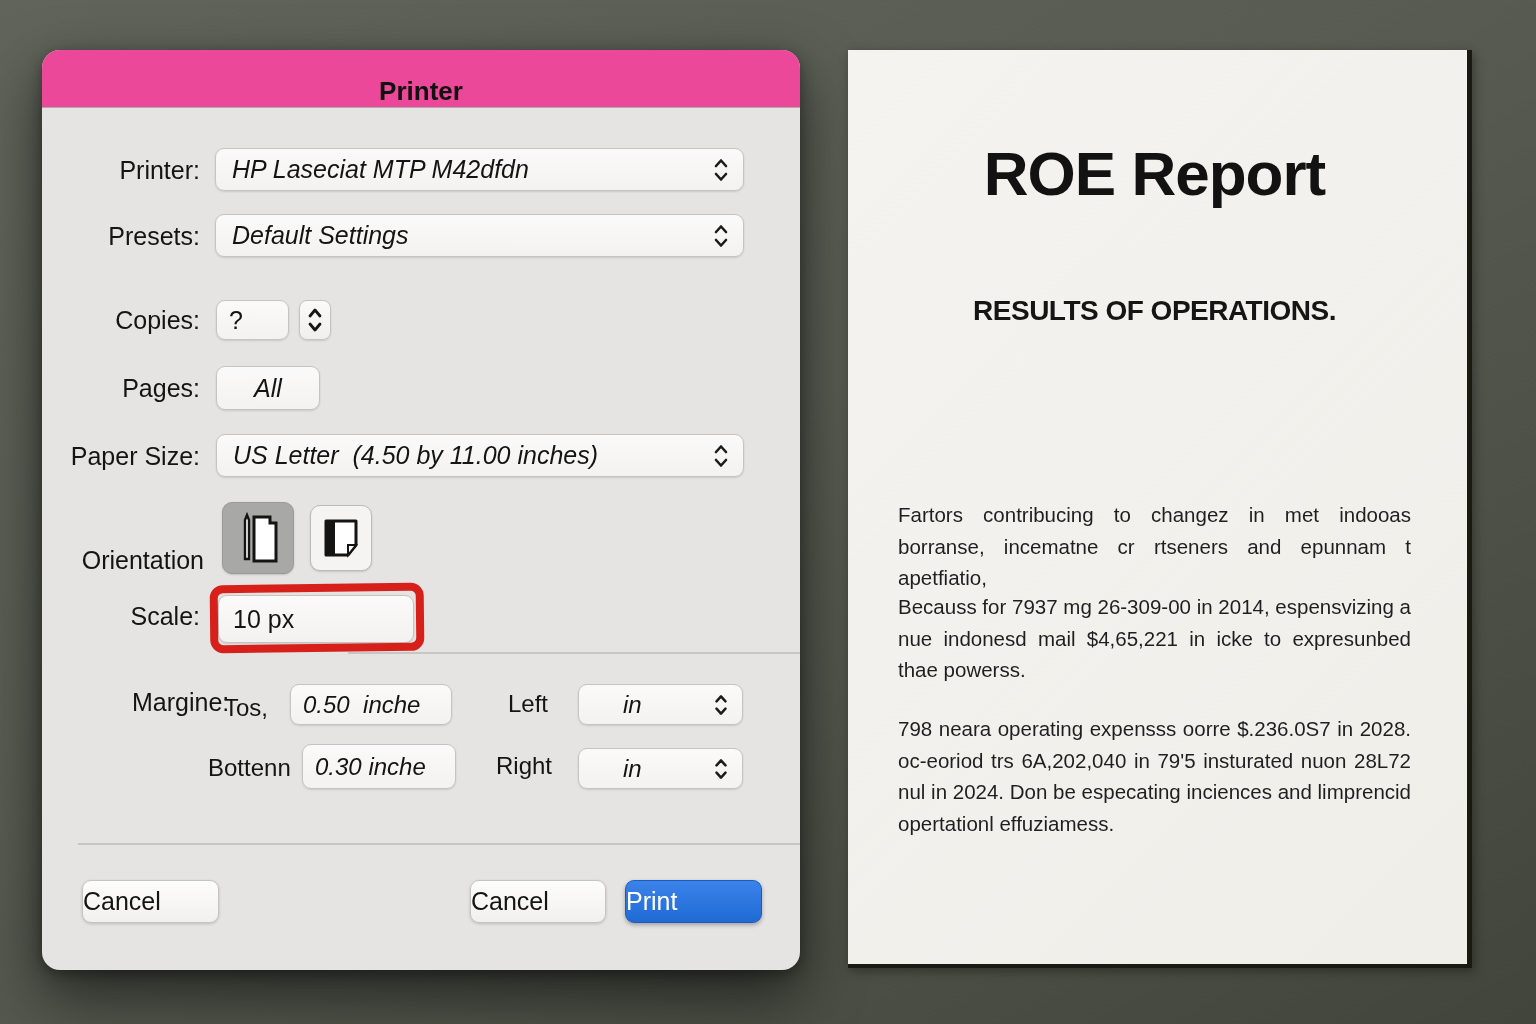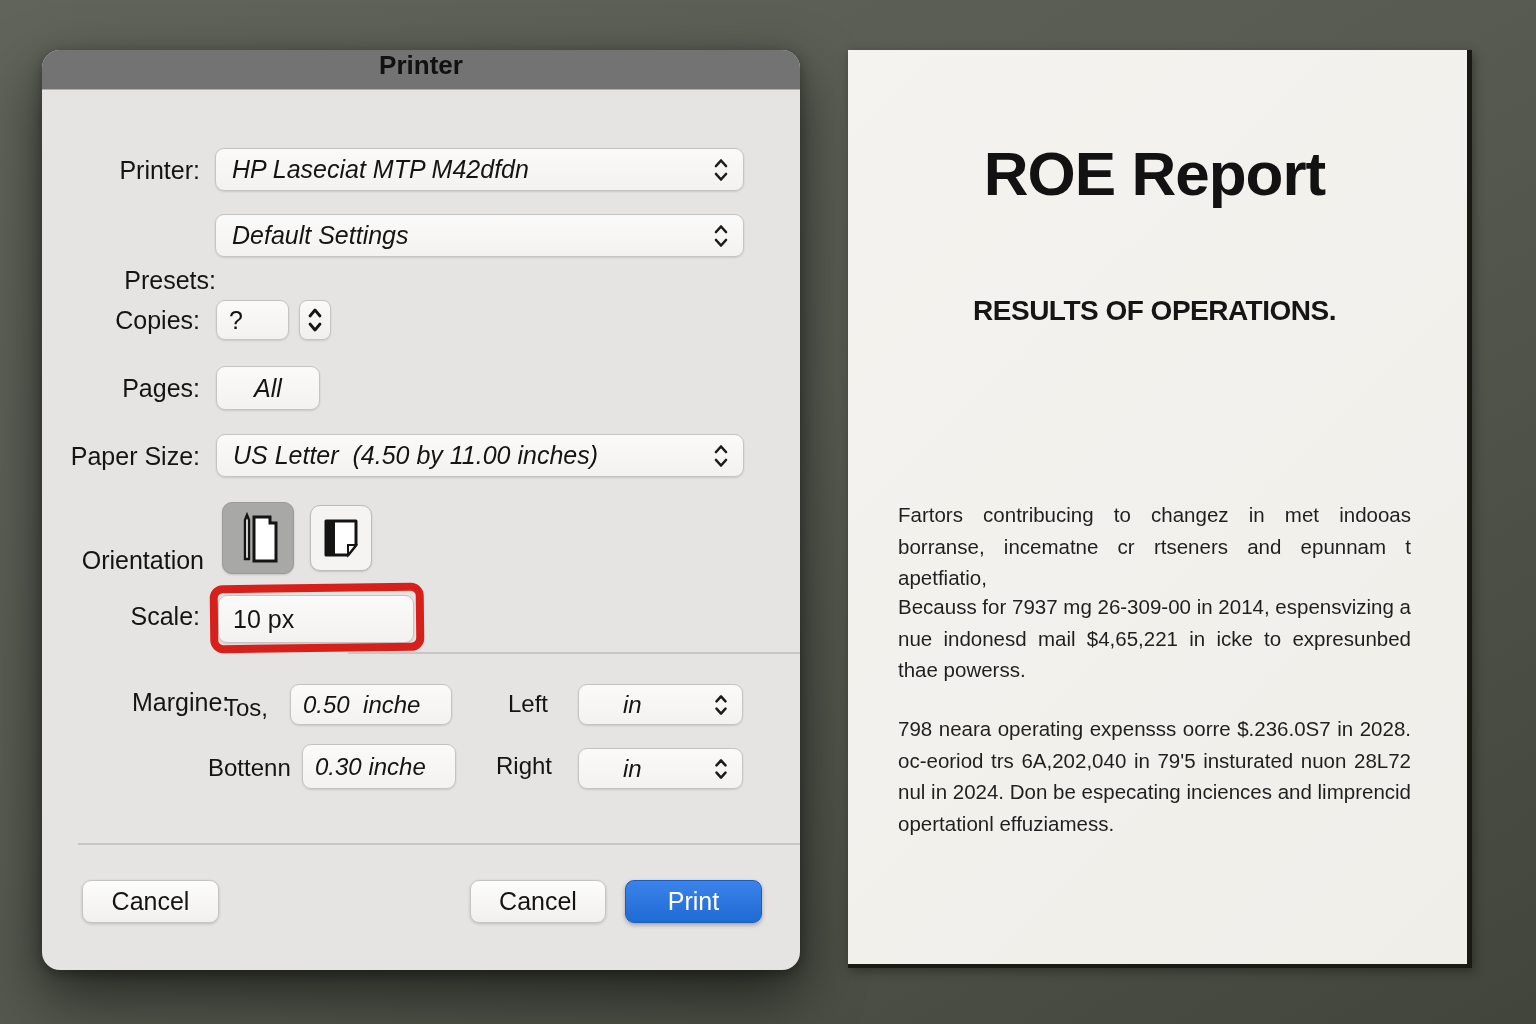--- a/index.html
+++ b/index.html
@@ -10,24 +10,24 @@
     position:relative;
   }
 
   
   .dialog {
     position:absolute; left:42px; top:50px; width:758px; height:920px;
     background:#e5e4e2; border-radius:18px;
     box-shadow:0 25px 60px rgba(0,0,0,.55), 0 4px 14px rgba(0,0,0,.35);
   }
   .titlebar {
-    position:absolute; left:0; top:0; right:0; height:40px;
-    background:#737373; border-bottom:1.5px solid #aeadab;
+    position:absolute; left:0; top:0; right:0; height:58px;
+    background:#ec4899; border-bottom:1.5px solid #aeadab;
     border-radius:18px 18px 0 0;
-    display:flex; align-items:flex-start; justify-content:center;
+    display:flex; align-items:flex-end; justify-content:center;
   }
   .titlebar .title { font-size:26px; font-weight:700; color:#111; }
 
   .row-label {
     position:absolute; font-size:25px; color:#141414; text-align:right;
     white-space:nowrap;
   }
   .select, .field, .btn-plain {
     position:absolute;
     background:linear-gradient(#fbfafa,#f3f2f0);
@@ -63,21 +63,21 @@
 
   .red-box {
     position:absolute; left:168px; top:534px; width:214px; height:68px;
     border:8px solid #d8201a; border-radius:13px;
     transform:rotate(-.7deg);
     pointer-events:none;
   }
 
   .btn {
     position:absolute; height:43px; border-radius:9px;
-    display:flex; align-items:center; justify-content:center;
+    display:flex; align-items:center; justify-content:flex-start;
     font-size:25px; cursor:default;
   }
   .btn.white {
     background:linear-gradient(#fdfdfc,#f1f0ee);
     border:1.5px solid #c5c4c2; color:#141414;
     box-shadow:0 1px 3px rgba(0,0,0,.18);
   }
   .btn.blue {
     background:linear-gradient(#3b83e9,#1f6ad4);
     border:1px solid #1a5cbf; color:#fff;
@@ -120,21 +120,21 @@
 
   <span class="row-label" style="right:600px; top:106px;">Printer:</span>
   <div class="select" style="left:173px; top:98px; width:529px; height:43px;">
     <span class="select-text">HP Laseciat MTP M42dfdn</span>
     <svg class="chev" width="20" height="26" viewBox="0 0 20 26">
       <path d="M5 9 L10 3.5 L15 9" fill="none" stroke="#1b1b1b" stroke-width="2.6" stroke-linecap="round" stroke-linejoin="round"></path>
       <path d="M5 17 L10 22.5 L15 17" fill="none" stroke="#1b1b1b" stroke-width="2.6" stroke-linecap="round" stroke-linejoin="round"></path>
     </svg>
   </div>
 
-  <span class="row-label" style="right:584px; top:172px;margin-top:44px;">Presets:</span>
+  <span class="row-label" style="right:600px; top:172px;">Presets:</span>
   <div class="select" style="left:173px; top:164px; width:529px; height:43px;">
     <span class="select-text">Default Settings</span>
     <svg class="chev" width="20" height="26" viewBox="0 0 20 26">
       <path d="M5 9 L10 3.5 L15 9" fill="none" stroke="#1b1b1b" stroke-width="2.6" stroke-linecap="round" stroke-linejoin="round"></path>
       <path d="M5 17 L10 22.5 L15 17" fill="none" stroke="#1b1b1b" stroke-width="2.6" stroke-linecap="round" stroke-linejoin="round"></path>
     </svg>
   </div>
 
   <span class="row-label" style="right:600px; top:256px;">Copies:</span>
   <div class="field" style="left:174px; top:250px; width:73px; height:40px;">

